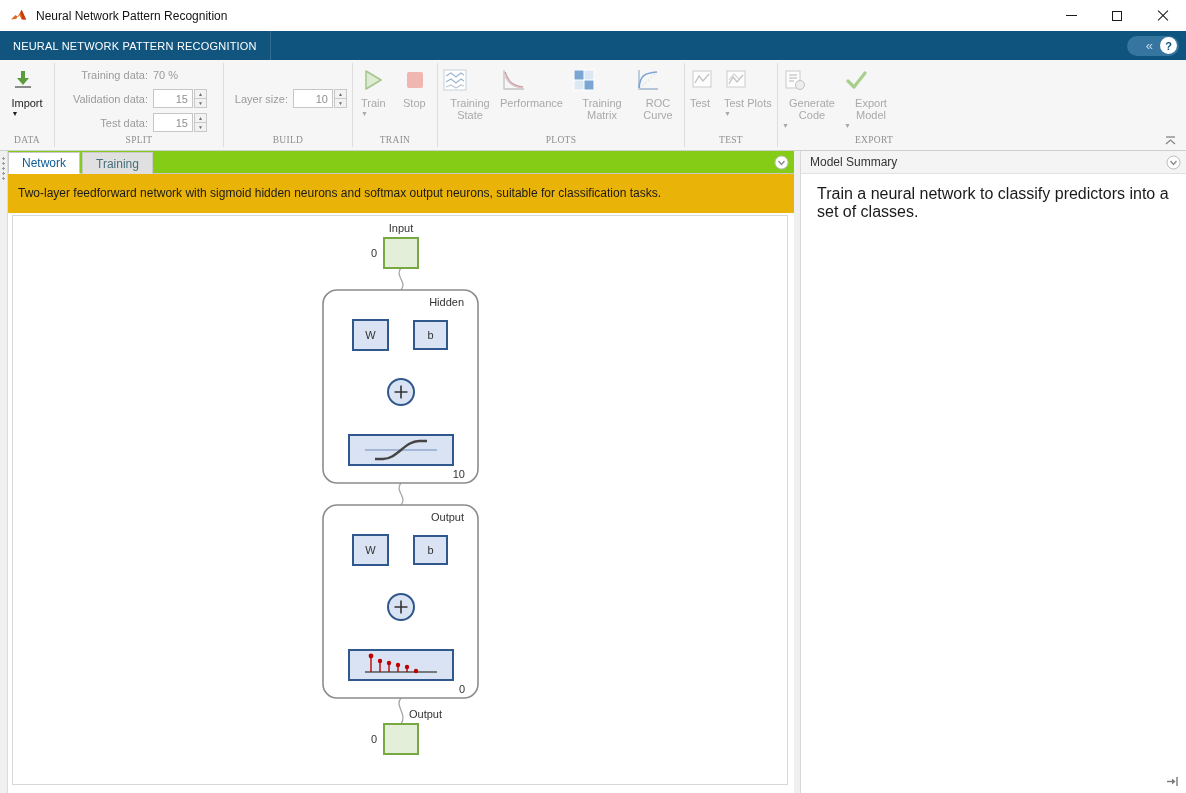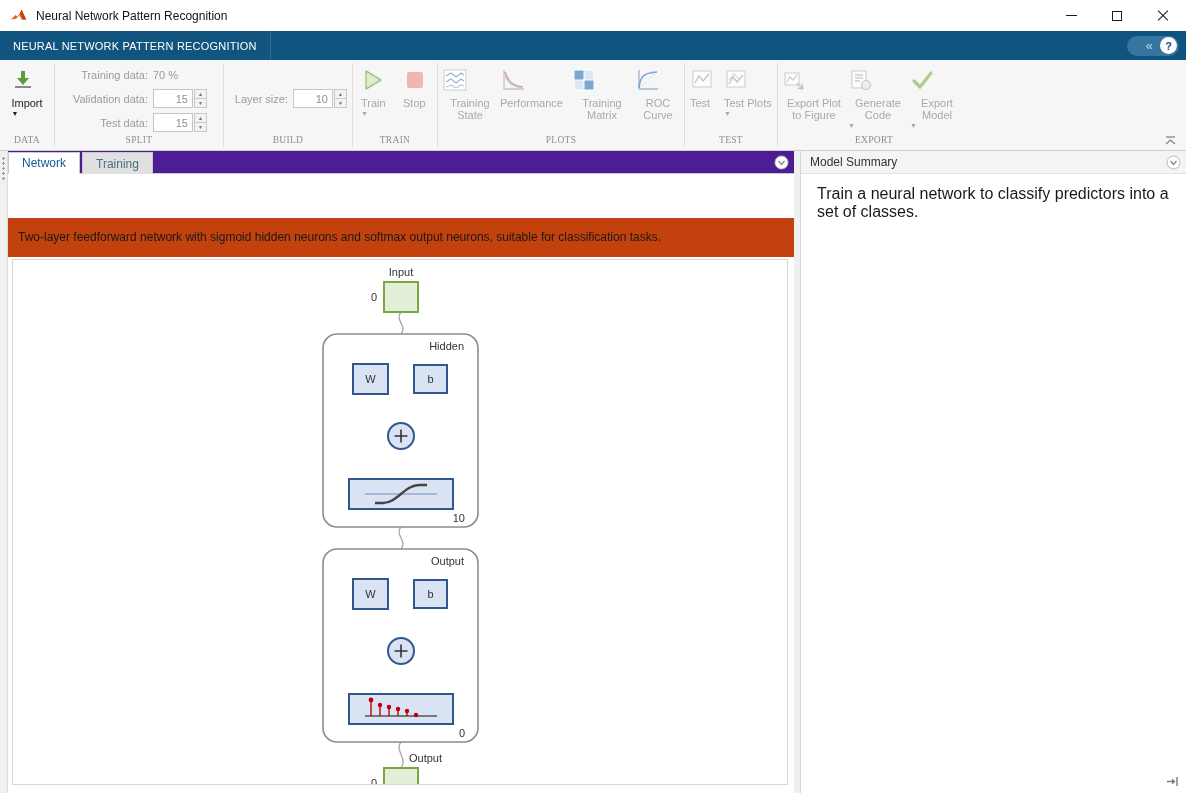--- a/index.html
+++ b/index.html
@@ -64,28 +64,28 @@
 
   .collapse-ribbon { position: absolute; right: 9px; bottom: 3px; }
 
   
   .main { flex: 1; display: flex; min-height: 0; }
   .gutter { width: 8px; background: #f0f0f0; border-right: 1px solid #dcdcdc; position: relative; flex: none; }
   .grip { position: absolute; top: 5px; left: 2px; width: 3px; height: 24px;
     background-image: radial-gradient(circle, #9a9a9a 1px, transparent 1.2px); background-size: 3px 5px; }
 
   .left-panel { width: 786px; background: #ffffff; display: flex; flex-direction: column; flex: none; min-height: 0; }
-  .doc-tabs { height: 23px; background: #4c1d95; display: flex; align-items: flex-end; border-bottom: 1px solid #c9c9c9; position: relative; flex: none; }
+  .doc-tabs { height: 23px; background: #84cc16; display: flex; align-items: flex-end; border-bottom: 1px solid #c9c9c9; position: relative; flex: none; }
   .doc-tab { height: 22px; padding: 0 13px; font-size: 12px; display: flex; align-items: center;
     border: 1px solid #c9c9c9; border-bottom: none; margin-bottom: -1px; cursor: default; }
   .doc-tab.active { background: #ffffff; color: #0f5c94; border-bottom: 1px solid #ffffff; z-index: 2; }
   .doc-tab.inactive { background: #e0e0e0; color: #47707d; margin-left: 2px; }
   .panel-collapse { position: absolute; right: 5px; top: 4px; }
 
-  .description { padding: 12px 10px 13px; font-size: 12px; color: #1a1a1a; background: #c2410c; flex: none; margin-top: 44px; }
+  .description { padding: 12px 10px 13px; font-size: 12px; color: #1a1a1a; background: #eab308; flex: none; }
   .canvas { margin: 2px 6px 8px 4px; border: 1px solid #d8d8d8; flex: 1; background: #ffffff; overflow: hidden; }
 
   .splitter { width: 7px; background: #f0f0f0; border-right: 1px solid #d8d8d8; flex: none; }
 
   .right-panel { flex: 1; background: #ffffff; display: flex; flex-direction: column; position: relative; min-width: 0; }
   .rp-header { height: 23px; background: #f4f4f4; display: flex; align-items: center; padding: 0 9px;
     border-bottom: 1px solid #e2e2e2; flex: none; position: relative; }
   .rp-title { font-size: 12px; color: #333333; }
   .rp-body { padding: 11px 16px; font-size: 16px; color: #1a1a1a; }
   .corner-icon { position: absolute; right: 7px; bottom: 5px; }
@@ -293,30 +293,20 @@
           <span>Test Plots</span>
             <span class="dd-arrow"> ▼</span>
         </div>
       </div>
       <div class="tgroup-label">TEST</div>
     </div>
     <div class="tsep"></div>
 
     <div class="tgroup g-export">
       <div class="tgroup-body">
-        <div class="tool-btn" style="width:64px">
-          <span class="icon">
-            <svg width="24" height="24" viewBox="0 0 24 24">
-              <rect x="3" y="5" width="14" height="12" fill="#fdfdfd" stroke="#c9c9c9"></rect>
-              <polyline points="5,14 8,9 11,12 15,7" fill="none" stroke="#cccccc" stroke-width="1.3"></polyline>
-              <path d="M15,15 l6,6 M21,21 l-1,-5 M21,21 l-5,-1" stroke="#c2c2c2" stroke-width="1.4" fill="none"></path>
-            </svg>
-          </span>
-          <span>Export Plot to Figure</span>
-        </div>
         <div class="tool-btn" style="width:60px">
           <span class="icon">
             <svg width="24" height="24" viewBox="0 0 24 24">
               <rect x="4" y="3" width="14" height="17" fill="#fdfdfd" stroke="#c9c9c9"></rect>
               <path d="M7,7 h8 M7,10 h8 M7,13 h5" stroke="#cccccc" stroke-width="1.3"></path>
               <circle cx="18" cy="17" r="4.5" fill="#ededed" stroke="#c2c2c2"></circle>
             </svg>
           </span>
           <span>Generate Code</span>
             <span class="dd-arrow"> ▼</span>

